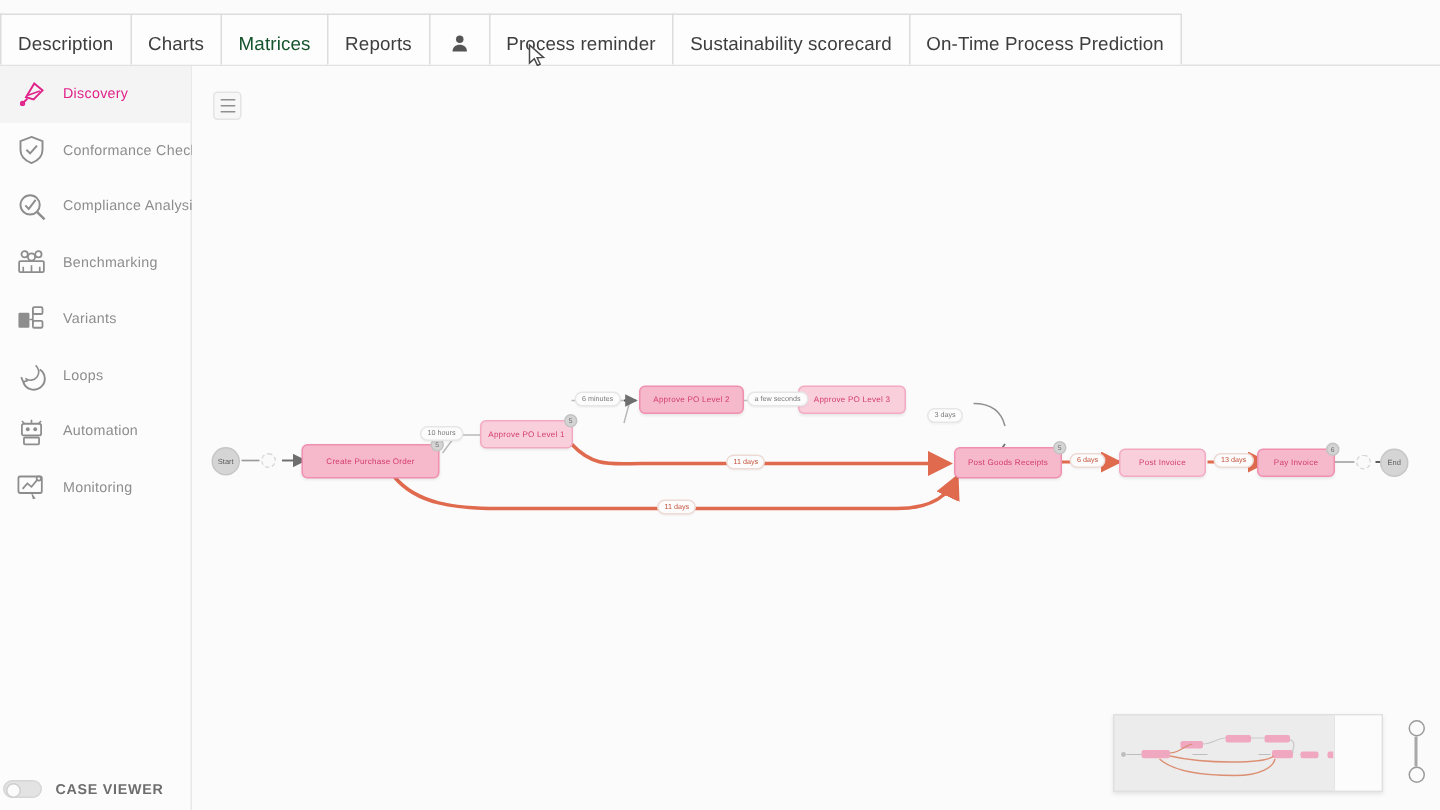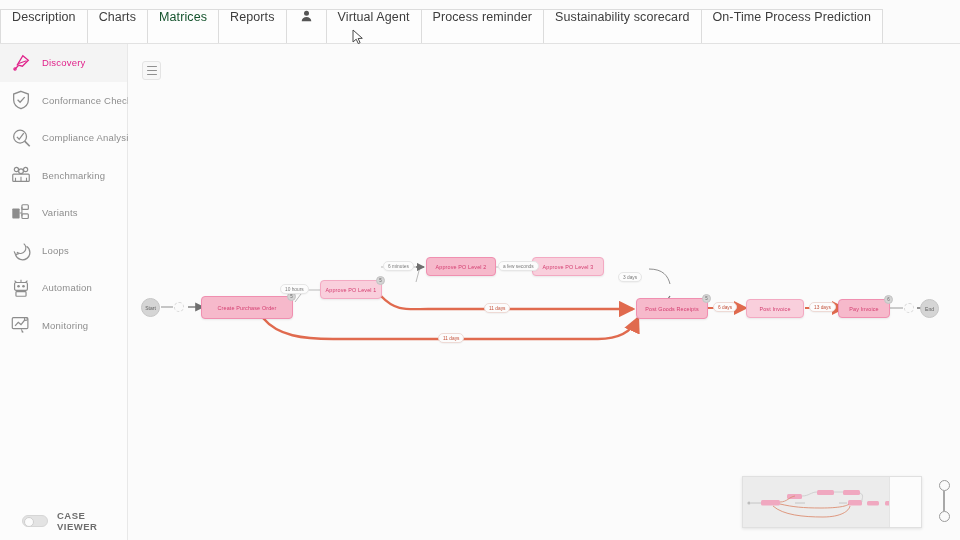--- a/index.html
+++ b/index.html
@@ -14,21 +14,21 @@
   
   #topbar {
     position:absolute; left:0; top:0; width:960px; height:44px;
     background:#fbfbfb;
     border-bottom:1px solid #e2e2e2;
     display:flex; align-items:stretch;
     padding-top:9px;
     overflow:hidden;
   }
   .tab {
-    display:flex; align-items:flex-start; justify-content:center;
+    display:flex; align-items:center; justify-content:center;
     height:39px;
     padding:0 11px;
     font-size:12.5px;
     color:#3d3d3d;
     background:#fdfdfd;
     border:1px solid #dcdcdc;
     border-right:none;
     white-space:nowrap;
     letter-spacing:.1px;
   }
@@ -53,21 +53,21 @@
     color:#8d8d8d;
     font-size:9.5px;
     letter-spacing:.2px;
   }
   .side-item.active { background:#f4f4f4; color:#e0218a; }
   .side-item .ic { width:22px; height:22px; flex:0 0 22px; display:block; }
   .side-label { white-space:nowrap; }
 
   #caseviewer {
     position:absolute; left:0; bottom:8px; width:128px;
-    display:flex; align-items:center; gap:9px; padding-left:22px;
+    display:flex; align-items:center; gap:9px; padding-left:2px;
   }
   .switch {
     width:26px; height:12px; border-radius:6px; background:#e3e3e3;
     border:1px solid #d6d6d6; position:relative; flex:0 0 26px;
   }
   .switch .knob {
     position:absolute; left:1px; top:0.5px; width:10px; height:10px;
     border-radius:50%; background:#fbfbfb; border:1px solid #cfcfcf;
   }
   #caseviewer .cv-label { font-size:9.5px; color:#6d6d6d; font-weight:bold; letter-spacing:.5px; }
@@ -167,23 +167,20 @@
       <span>Matrices</span>
     </div>
     <div class="tab">
       <span>Reports</span>
     </div>
     <div class="tab person-tab">
       <svg class="ic" width="11" height="12" viewBox="0 0 11 12">
         <circle cx="5.5" cy="3.2" r="2.5" fill="#555"></circle>
         <path d="M0.7 11.3c0-2.7 2.1-4.4 4.8-4.4s4.8 1.7 4.8 4.4z" fill="#555"></path>
       </svg>
-    </div>
-    <div class="tab">
-      <span>Virtual Agent</span>
     </div>
     <div class="tab">
       <span>Process reminder</span>
     </div>
     <div class="tab">
       <span>Sustainability scorecard</span>
     </div>
     <div class="tab">
       <span>On-Time Process Prediction</span>
     </div>

